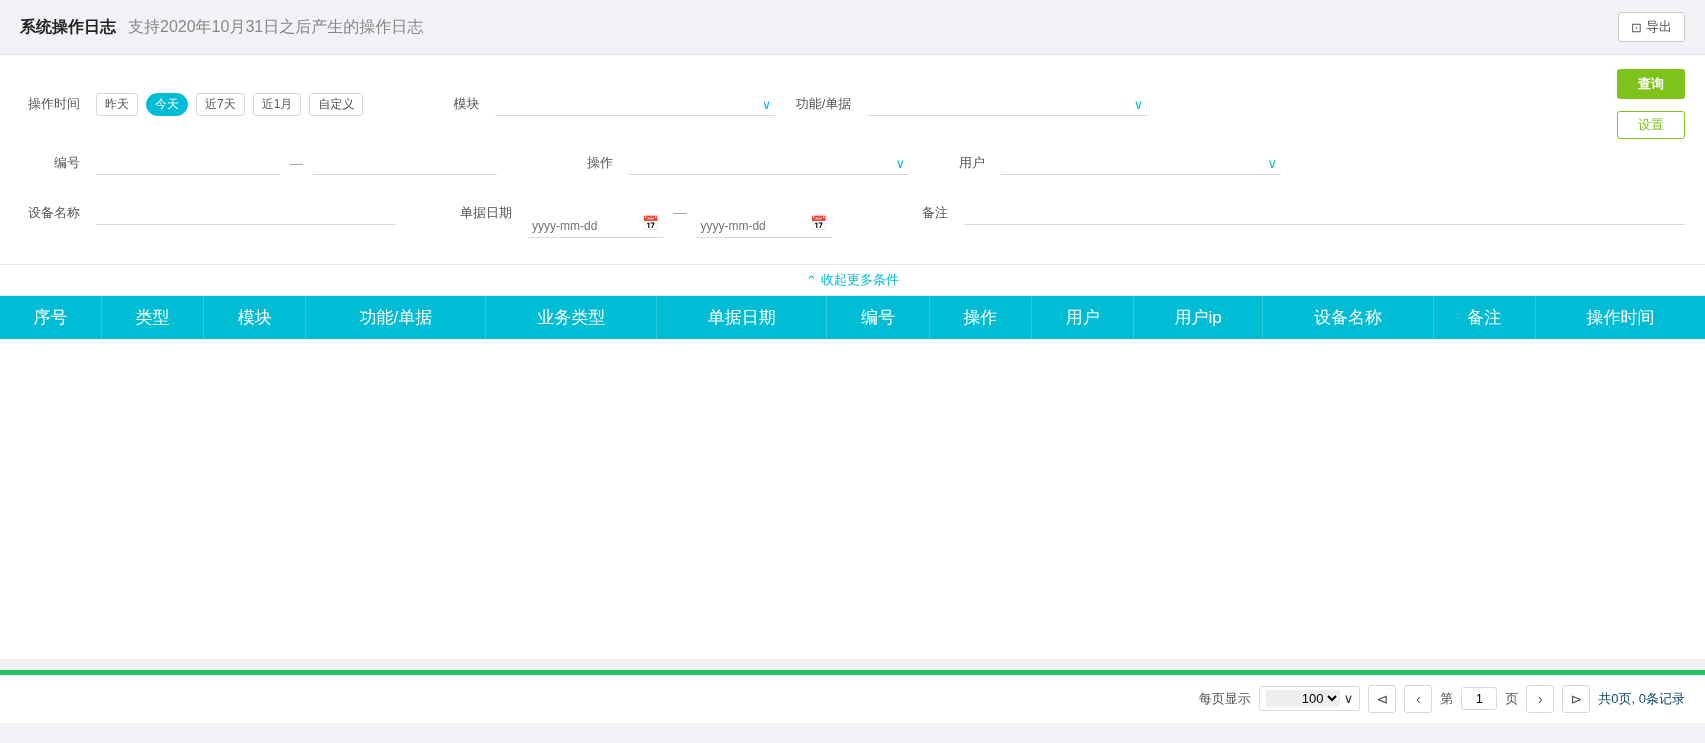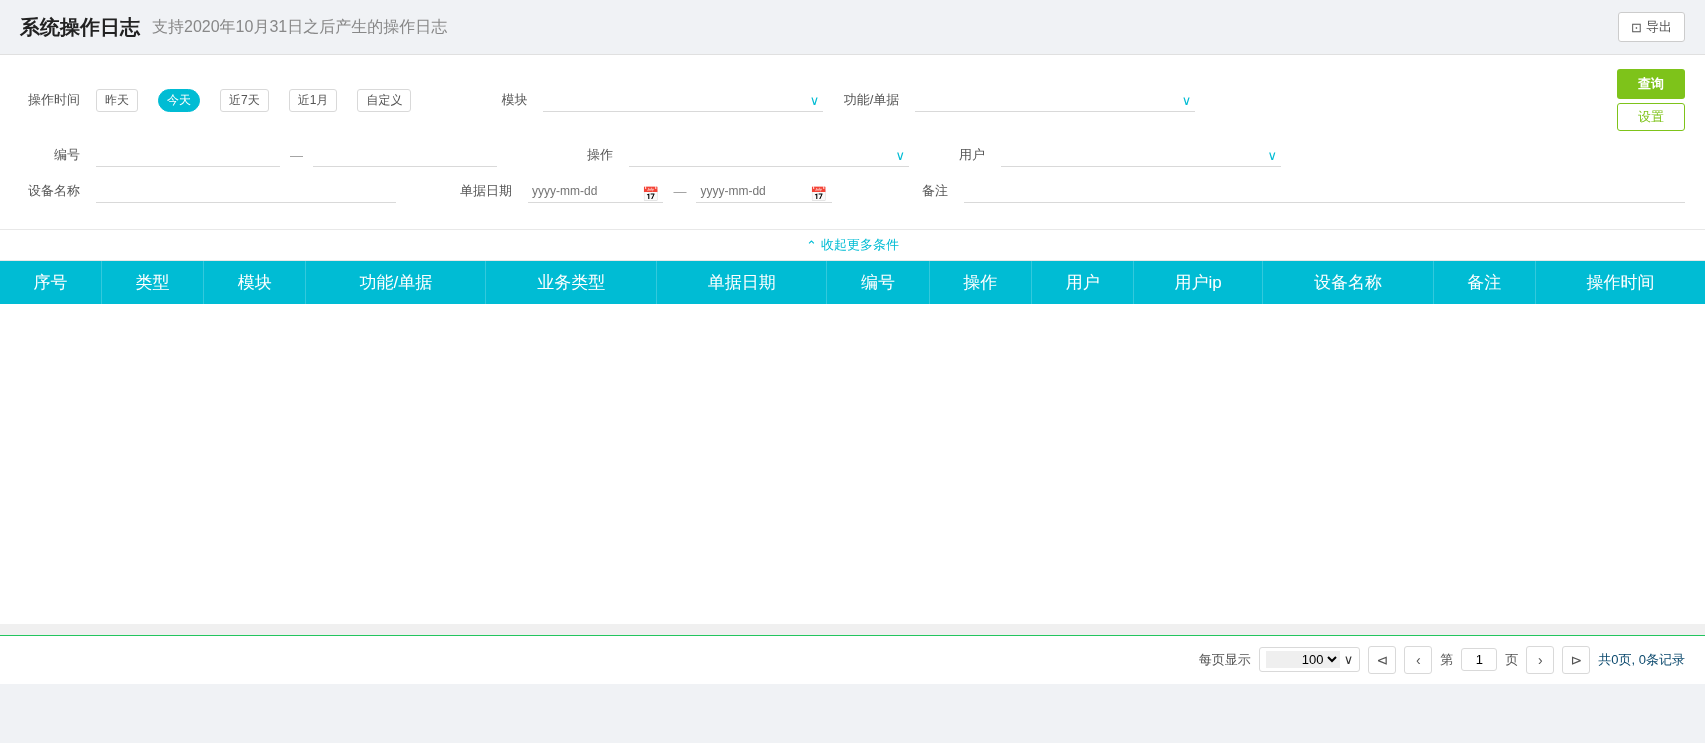--- a/index.html
+++ b/index.html
@@ -3,38 +3,38 @@
   <meta charset="utf-8">
   <style>
     * { box-sizing: border-box; margin: 0; padding: 0; }
     body { font-family: "Microsoft YaHei", Arial, sans-serif; font-size: 13px; background: #f0f2f5; color: #333; }
 
     .page-header {
       display: flex; align-items: center; justify-content: space-between;
       padding: 12px 20px; background: #f0f2f5; border-bottom: 1px solid #e0e0e0;
     }
     .page-header-left { display: flex; align-items: center; gap: 12px; }
-    .page-title { font-size: 20px; font-weight: bold; color: #222; }
+    .page-title { font-size: 16px; font-weight: bold; color: #222; }
     .page-subtitle { font-size: 16px; color: #888; }
     .export-btn {
       display: flex; align-items: center; gap: 4px;
       padding: 5px 12px; border: 1px solid #ccc; background: #fff;
       border-radius: 3px; cursor: pointer; font-size: 13px; color: #555;
     }
 
     .filter-panel {
       background: #fff; padding: 14px 20px; border-bottom: 1px solid #e8e8e8;
     }
     .filter-row {
       display: flex; align-items: center; gap: 16px; margin-bottom: 12px;
     }
     .filter-label {
       min-width: 60px; text-align: right; color: #555; flex-shrink: 0;
     }
-    .filter-time-buttons { display: flex; align-items: center; gap: 20px; }
+    .filter-time-buttons { display: flex; align-items: center; gap: 8px; }
     .time-btn {
       padding: 2px 8px; border: 1px solid #d9d9d9; background: #fff;
       border-radius: 3px; cursor: pointer; font-size: 12px; color: #555;
     }
     .time-btn.active {
       background: #00bcd4; color: #fff; border-color: #00bcd4; border-radius: 12px;
     }
     .time-range-text { font-size: 12px; color: #888; margin-left: 4px; }
 
     .filter-select-wrapper {
@@ -53,39 +53,39 @@
     .filter-input-wrapper {
       display: flex; align-items: center; border-bottom: 1px solid #d9d9d9; min-width: 180px;
     }
     .filter-input-wrapper input {
       border: none; outline: none; background: transparent;
       padding: 4px; font-size: 13px; color: #555; width: 100%;
     }
     .filter-input-dash { padding: 0 6px; color: #999; }
 
     .filter-actions {
-      display: flex; flex-direction: column; gap: 4px; margin-left: auto; align-self: flex-start;
+      display: flex; flex-direction: column; gap: 12px; margin-left: auto; align-self: flex-start;
     }
     .query-btn {
       padding: 6px 20px; background: #7ec31a; color: #fff;
       border: none; border-radius: 3px; cursor: pointer; font-size: 13px; font-weight: bold;
     }
     .settings-btn {
       padding: 4px 20px; background: #fff; color: #7ec31a;
       border: 1px solid #7ec31a; border-radius: 3px; cursor: pointer; font-size: 13px; text-align: center;
     }
 
     .collapse-bar {
       display: flex; justify-content: center; align-items: center;
       padding: 6px; background: #fff; border-bottom: 1px solid #e8e8e8;
       cursor: pointer; color: #00bcd4; font-size: 13px; gap: 4px;
     }
 
     .date-input-wrapper {
-      display: flex; align-items: flex-end; border-bottom: 1px solid #d9d9d9;
+      display: flex; align-items: flex-start; border-bottom: 1px solid #d9d9d9; margin-top: 28px;
     }
     .date-input-wrapper input {
       border: none; outline: none; background: transparent;
       padding: 4px; font-size: 12px; color: #aaa; width: 110px;
     }
     .date-input-wrapper .cal-icon { color: #00bcd4; font-size: 14px; padding: 0 4px; cursor: pointer; }
 
     .table-wrapper { background: #fff; overflow-x: auto; }
     table { width: 100%; border-collapse: collapse; min-width: 1200px; }
     thead tr { background: #00bcd4; }
@@ -93,21 +93,21 @@
       color: #fff; padding: 10px 8px; font-size: 17px; font-weight: normal;
       text-align: center; border-right: 1px solid rgba(255,255,255,0.2);
       white-space: nowrap;
     }
     thead th:last-child { border-right: none; }
     tbody tr:nth-child(even) { background: #f9fffe; }
     tbody td { padding: 9px 8px; text-align: center; border-bottom: 1px solid #f0f0f0; font-size: 13px; }
 
     .pagination-bar {
       display: flex; align-items: center; justify-content: flex-end;
-      padding: 10px 20px; background: #fff; border-top: 1px solid #22c55e; gap: 8px;
+      padding: 10px 20px; background: #fff; border-top: 5px solid #22c55e; gap: 8px;
     }
     .pagination-label { font-size: 13px; color: #555; }
     .per-page-select {
       display: flex; align-items: center; border: 1px solid #d9d9d9;
       border-radius: 3px; padding: 3px 6px; font-size: 13px; gap: 4px; cursor: pointer;
     }
     .per-page-select select { border: none; outline: none; font-size: 13px; cursor: pointer; padding-left: 32px; }
     .page-nav-btn {
       width: 28px; height: 28px; display: flex; align-items: center; justify-content: center;
       border: 1px solid #d9d9d9; background: #fff; border-radius: 3px;

